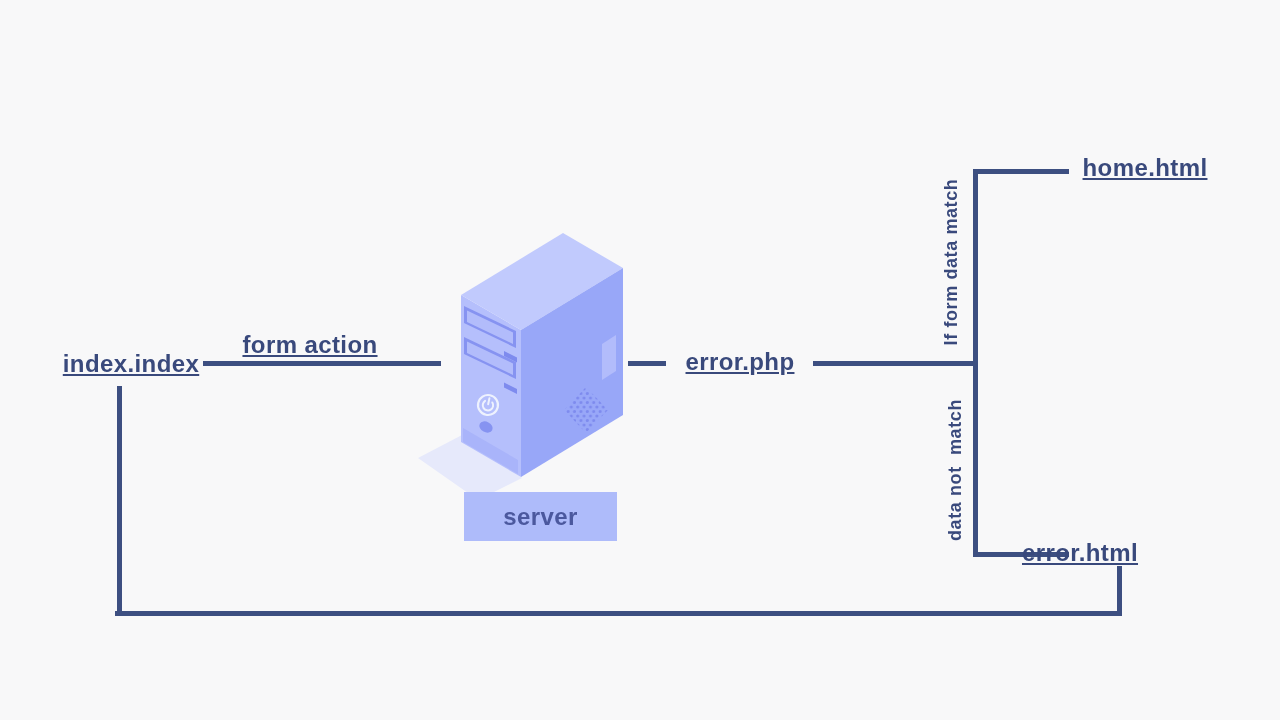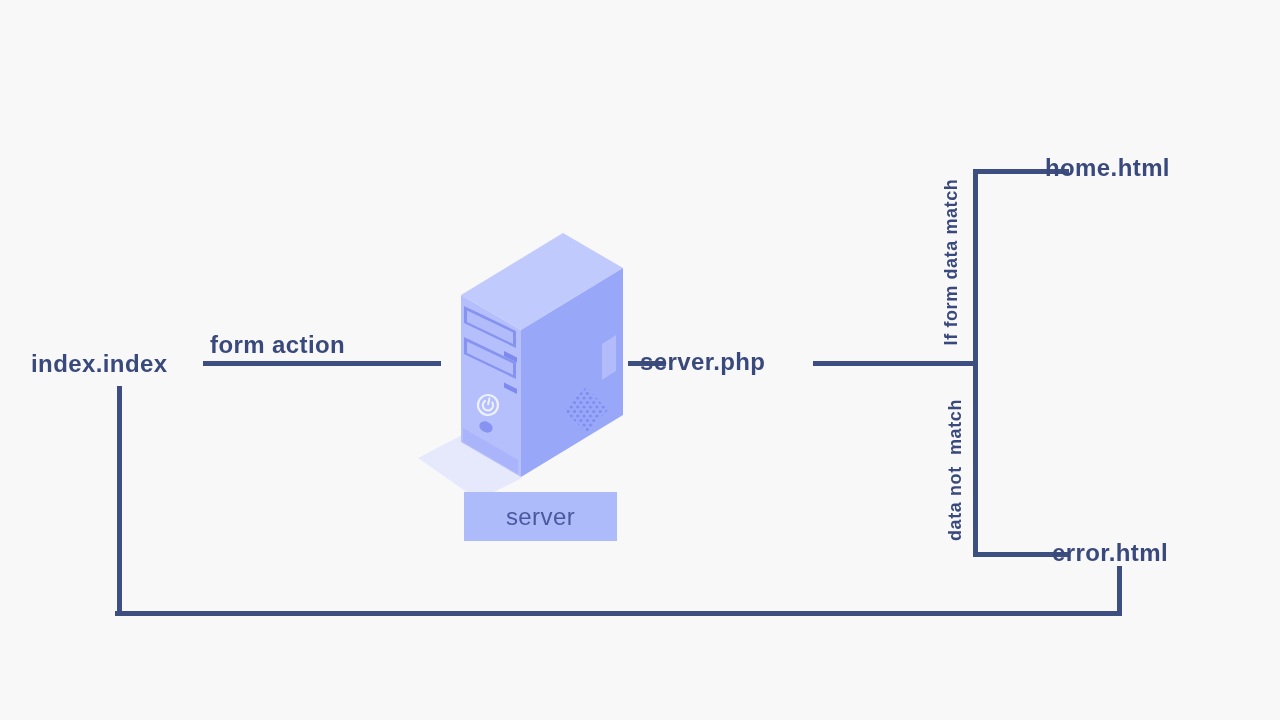--- a/index.html
+++ b/index.html
@@ -8,33 +8,33 @@
     --server-bay:#b2bcfb; --server-accent:#8693f1; --server-dark:#7e8bee;
     --server-power:#eef2fe; --server-band:#a9b4fa; --server-shadow:#e6e9fb;
     --label-bg:#aebbfa; --label-text:#4b589e;
   }
   *{margin:0;padding:0;box-sizing:border-box;}
   html,body{width:1280px;height:720px;overflow:hidden;}
   body{background:var(--background);font-family:"Liberation Sans",sans-serif;position:relative;}
   .canvas{position:absolute;inset:0;width:1280px;height:720px;}
   .line{position:absolute;background:var(--ink);}
   .node-label{
-    position:absolute;width:200px;
+    position:absolute;width:200px;text-align:center;
     font-size:24px;font-weight:700;line-height:26px;letter-spacing:.4px;
-    color:var(--text);white-space:nowrap;
+    color:var(--text);white-space:nowrap;text-decoration:underline;
   }
   .vlabel{
     position:absolute;transform:translate(-50%,-50%) rotate(-90deg);
     font-size:18px;font-weight:700;letter-spacing:.6px;
     color:var(--text);white-space:pre;
   }
   .server-caption{
     position:absolute;left:464px;top:492px;width:153px;height:49px;
     background:var(--label-bg);display:flex;align-items:center;justify-content:center;
-    font-size:24px;font-weight:400;letter-spacing:.4px;color:var(--label-text);
+    font-size:24px;font-weight:700;letter-spacing:.4px;color:var(--label-text);
   }
   svg.illustration{position:absolute;inset:0;}
   .sv-top{fill:var(--server-top)} .sv-front{fill:var(--server-front)}
   .sv-side{fill:var(--server-side)} .sv-accent{fill:var(--server-accent)}
   .sv-bay{fill:var(--server-bay)} .sv-dark{fill:var(--server-dark)}
   .sv-band{fill:var(--server-band)} .sv-shadow{fill:var(--server-shadow)}
   .sv-vent{fill:var(--server-dark)}
   .sv-power{fill:none;stroke:var(--server-power);stroke-width:2.2px;stroke-linecap:round;}
   .sv-power.thin{stroke-width:2px;}
 </style>
@@ -85,23 +85,23 @@
       <ellipse class="sv-accent" cx="486" cy="427" rx="7" ry="5.2" transform="rotate(28 486 427)"></ellipse>
       <polygon class="sv-band" points="463,428 518,460 518,474 463,442"></polygon>
 
       <polygon class="sv-bay" points="602,344 616,335 616,371 602,380"></polygon>
       <polygon fill="url(#vents)" points="586,387 608,410 586,433 564,410"></polygon>
     </g>
   </svg>
 
   <div class="node-label" style="left:31px;top:351px;">index.index</div>
   <div class="node-label" style="left:210px;top:332px;">form action</div>
-  <div class="node-label" style="left:640px;top:349px;">server.php</div>
+  <div class="node-label" style="left:640px;top:349px;">error.php</div>
   <div class="node-label" style="left:1045px;top:155px;">home.html</div>
-  <div class="node-label" style="left:1052px;top:540px;">error.html</div>
+  <div class="node-label" style="left:980px;top:540px;">error.html</div>
 
   <div class="vlabel" style="left:951px;top:262px;">If form data match</div>
   <div class="vlabel" style="left:955px;top:470px;">data not  match</div>
 
   <div class="server-caption">
     <span>server</span>
   </div>
 
 </div>
 

